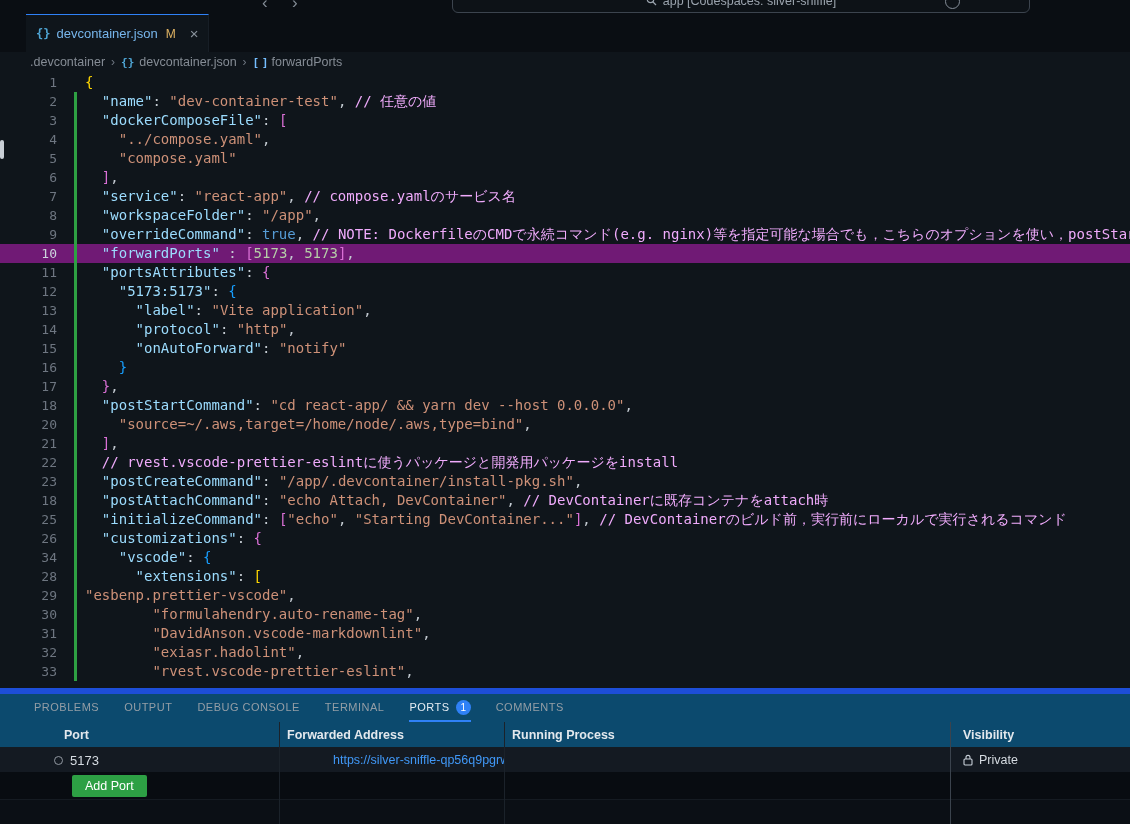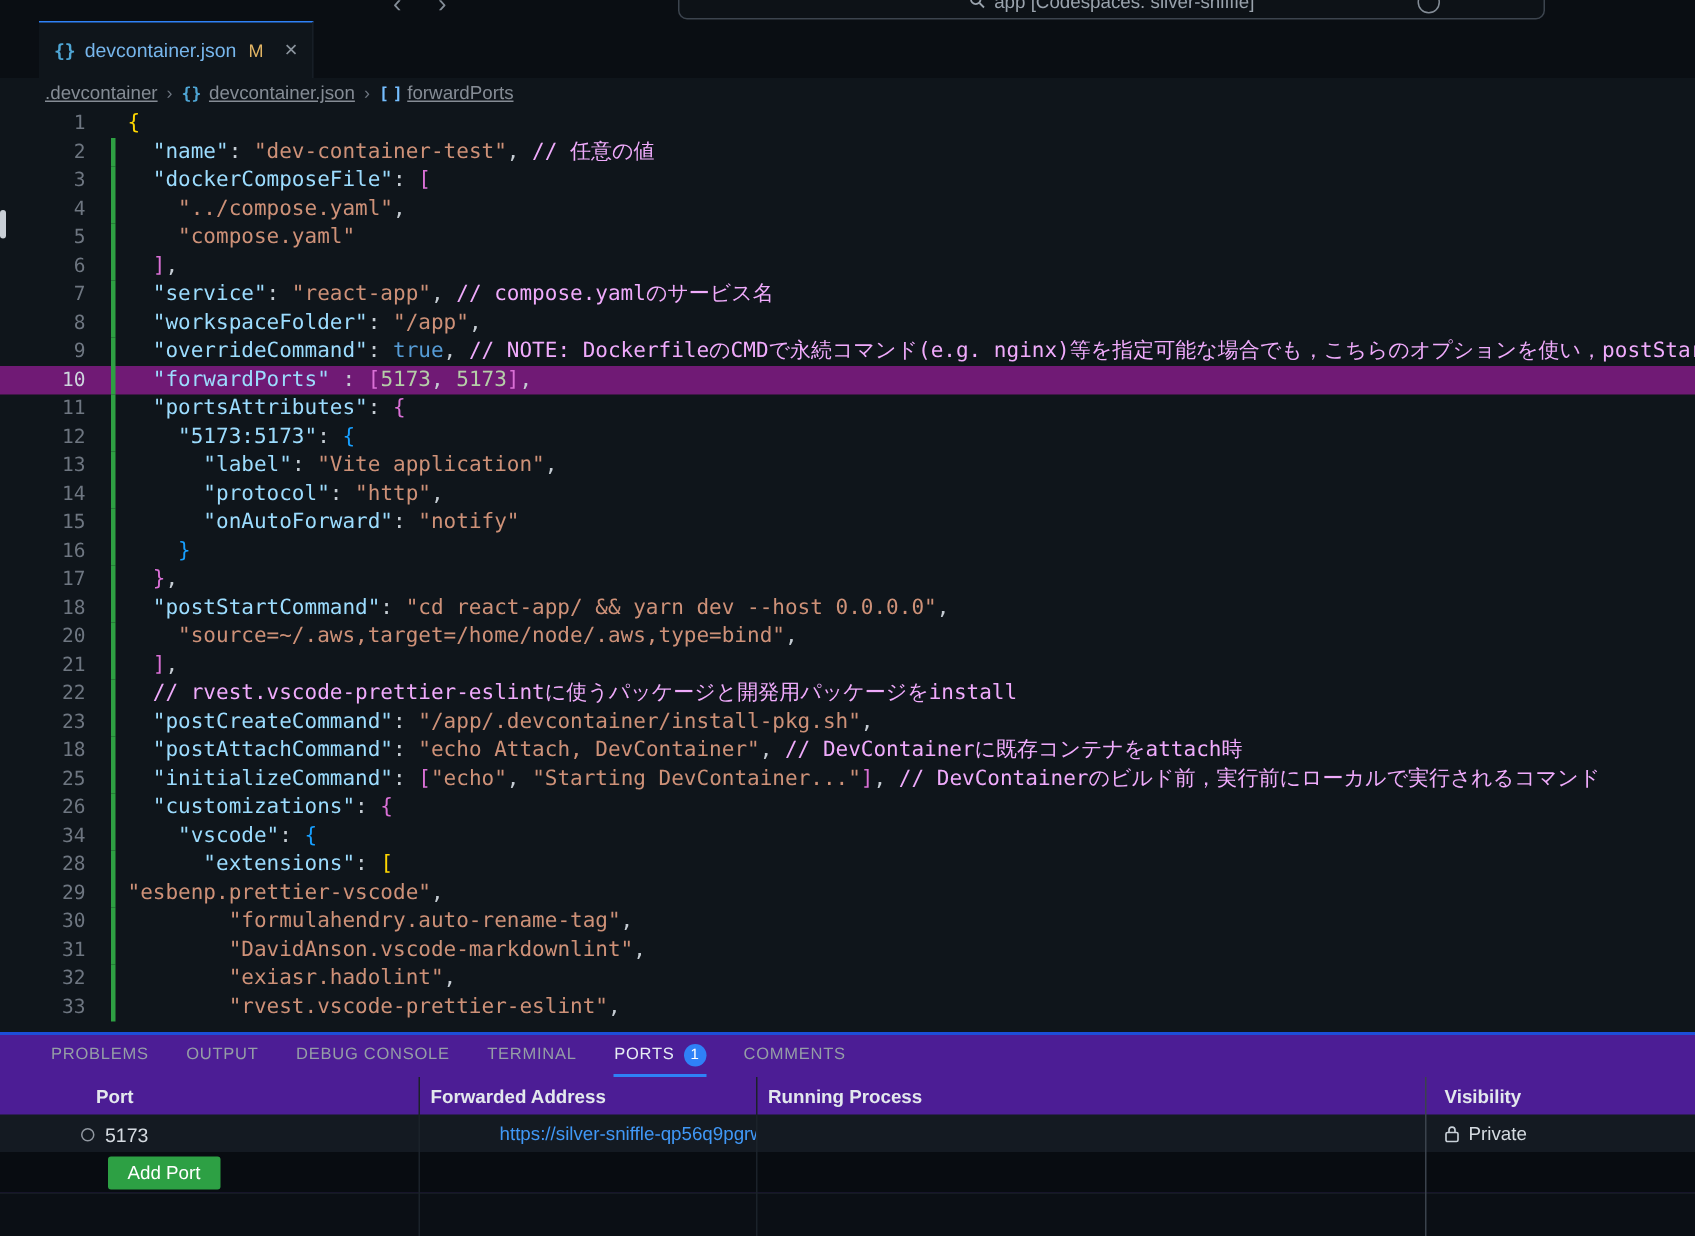--- a/index.html
+++ b/index.html
@@ -25,40 +25,40 @@
   .tab-label{font-size:13px;color:#77b6ec;}
   .tab-dirty{font-size:12px;color:#e2b564;margin-left:2px;}
   .tab-close{font-size:15px;color:#8b949e;margin-left:8px;cursor:pointer;}
 
   
   .breadcrumb{height:20px;background:#0f151b;display:flex;align-items:center;gap:5px;
               padding-left:30px;font-size:12.5px;color:#858c95;}
   .bc-chev{color:#6e7681;font-size:12px;padding:0 1px;}
   .bc-icon{font-family:"DejaVu Sans Mono",monospace;font-size:11px;font-weight:bold;color:#4fa6d5;}
   .bc-icon.arr{color:#75beff;letter-spacing:-2px;}
-  .bc-item{cursor:pointer;text-decoration:underline;}
+  .bc-item{cursor:pointer;}
 
   
   .editor{position:relative;height:616px;background:#0f151b;overflow:hidden;
           font-family:"DejaVu Sans Mono",monospace;font-size:14px;}
   .code{padding-top:1px;}
   .cl{display:flex;height:19px;line-height:19px;}
   .cl.active{background:#701a75;}
   .ln{flex:0 0 57px;text-align:right;color:#6e7681;font-size:13px;cursor:pointer;}
   .cl.active .ln{color:#cdd5dd;}
   .gb{flex:0 0 3px;margin-left:17px;}
   .gb.on{background:#2ea043;}
   .ct{padding-left:8px;white-space:pre;overflow:hidden;}
   .tk-key{color:#9cdcfe;} .tk-str{color:#ce9178;} .tk-num{color:#b5cea8;}
   .tk-bool{color:#569cd6;} .tk-pun{color:#c5ccd3;} .tk-com{color:#f0abfc;}
   .tk-b0{color:#ffd700;} .tk-b1{color:#da70d6;} .tk-b2{color:#179fff;}
   .edgemark{position:absolute;left:0;top:68px;width:4px;height:19px;background:#c9cfd6;border-radius:2px;}
 
   
-  .panel{height:136px;background:#4c1d95;border-top:2px solid #1d4ed8;display:flex;flex-direction:column;}
+  .panel{height:136px;background:#0c4a6e;border-top:6px solid #1d4ed8;display:flex;flex-direction:column;}
   .ptabs{display:flex;gap:25px;padding-left:34px;height:28px;flex:0 0 28px;align-items:stretch;}
   .ptab{display:flex;align-items:center;gap:6px;color:#959ea6;font-size:11px;
         letter-spacing:0.5px;cursor:pointer;border-bottom:2px solid transparent;}
   .ptab.active{color:#e6edf3;border-bottom-color:#2f81f7;}
   .badge{width:15px;height:15px;border-radius:50%;background:#2f81f7;color:#fff;
          font-size:10px;display:inline-flex;align-items:center;justify-content:center;letter-spacing:0;}
 
   .ports{position:relative;flex:1;display:flex;flex-direction:column;justify-content:flex-end;}
   .vsep{position:absolute;top:0;bottom:0;width:1px;background:#1b222a;z-index:3;}
   .vsep.strong{background:#3b434d;}

